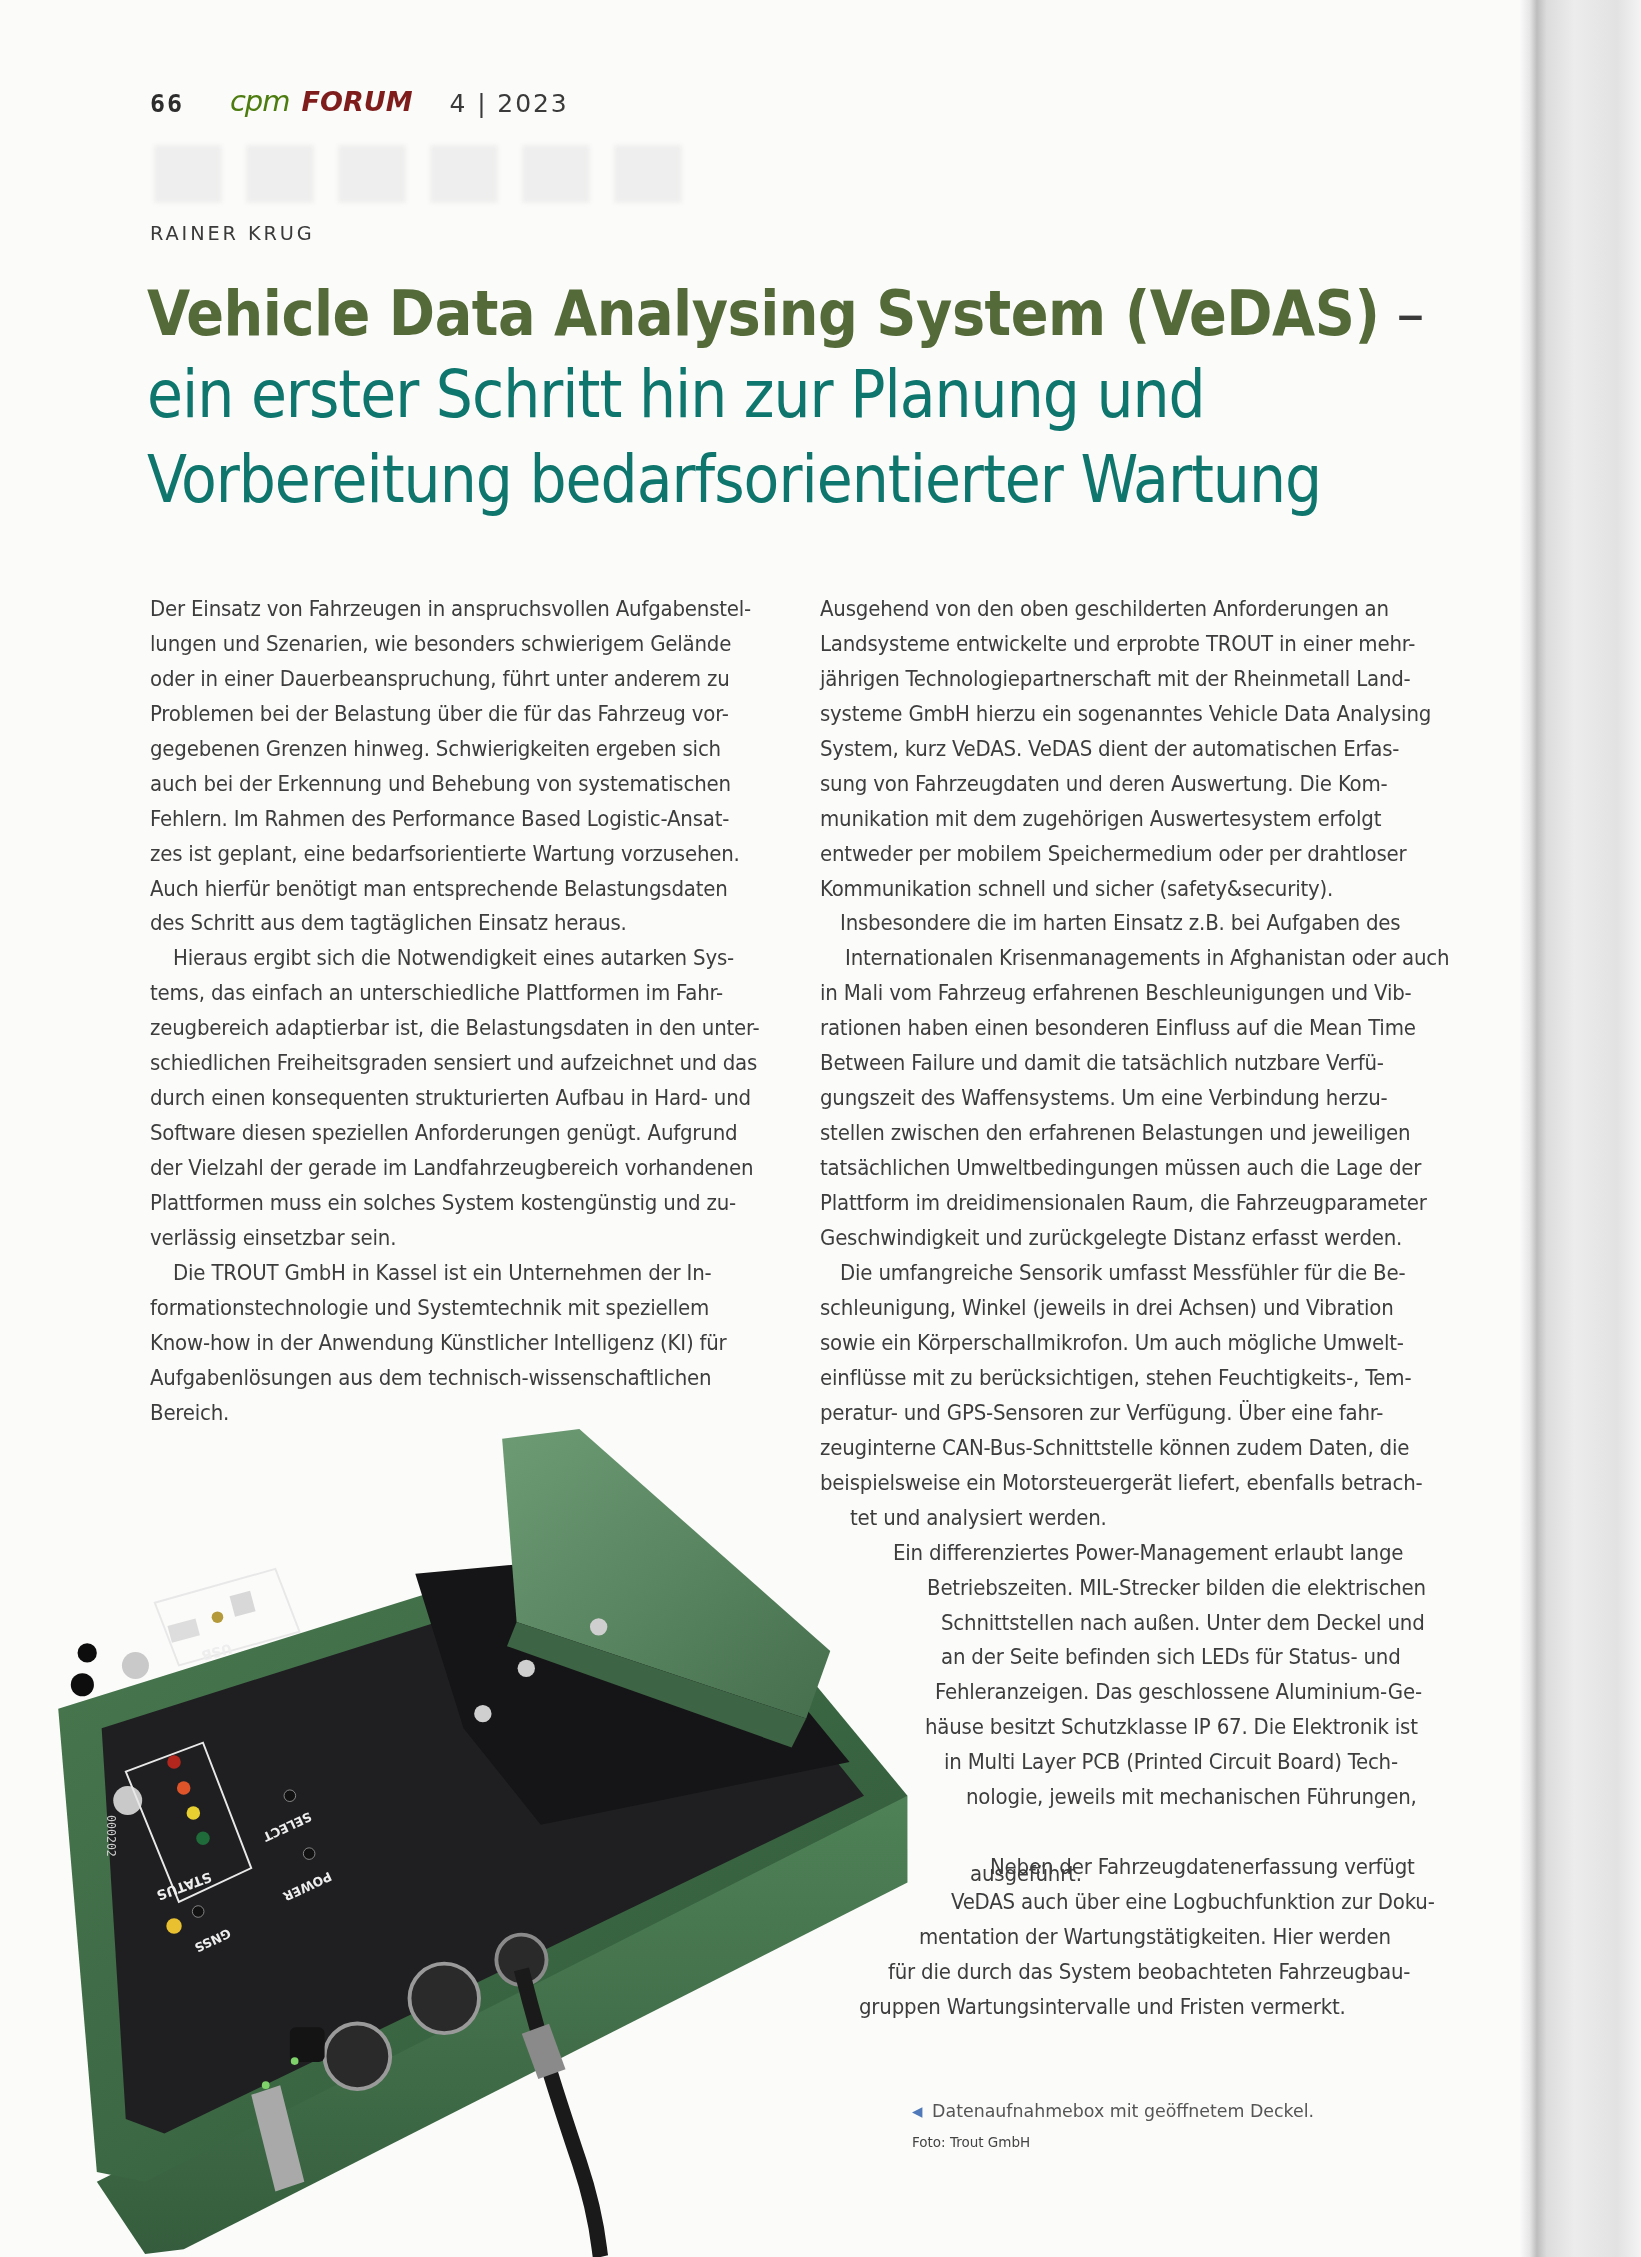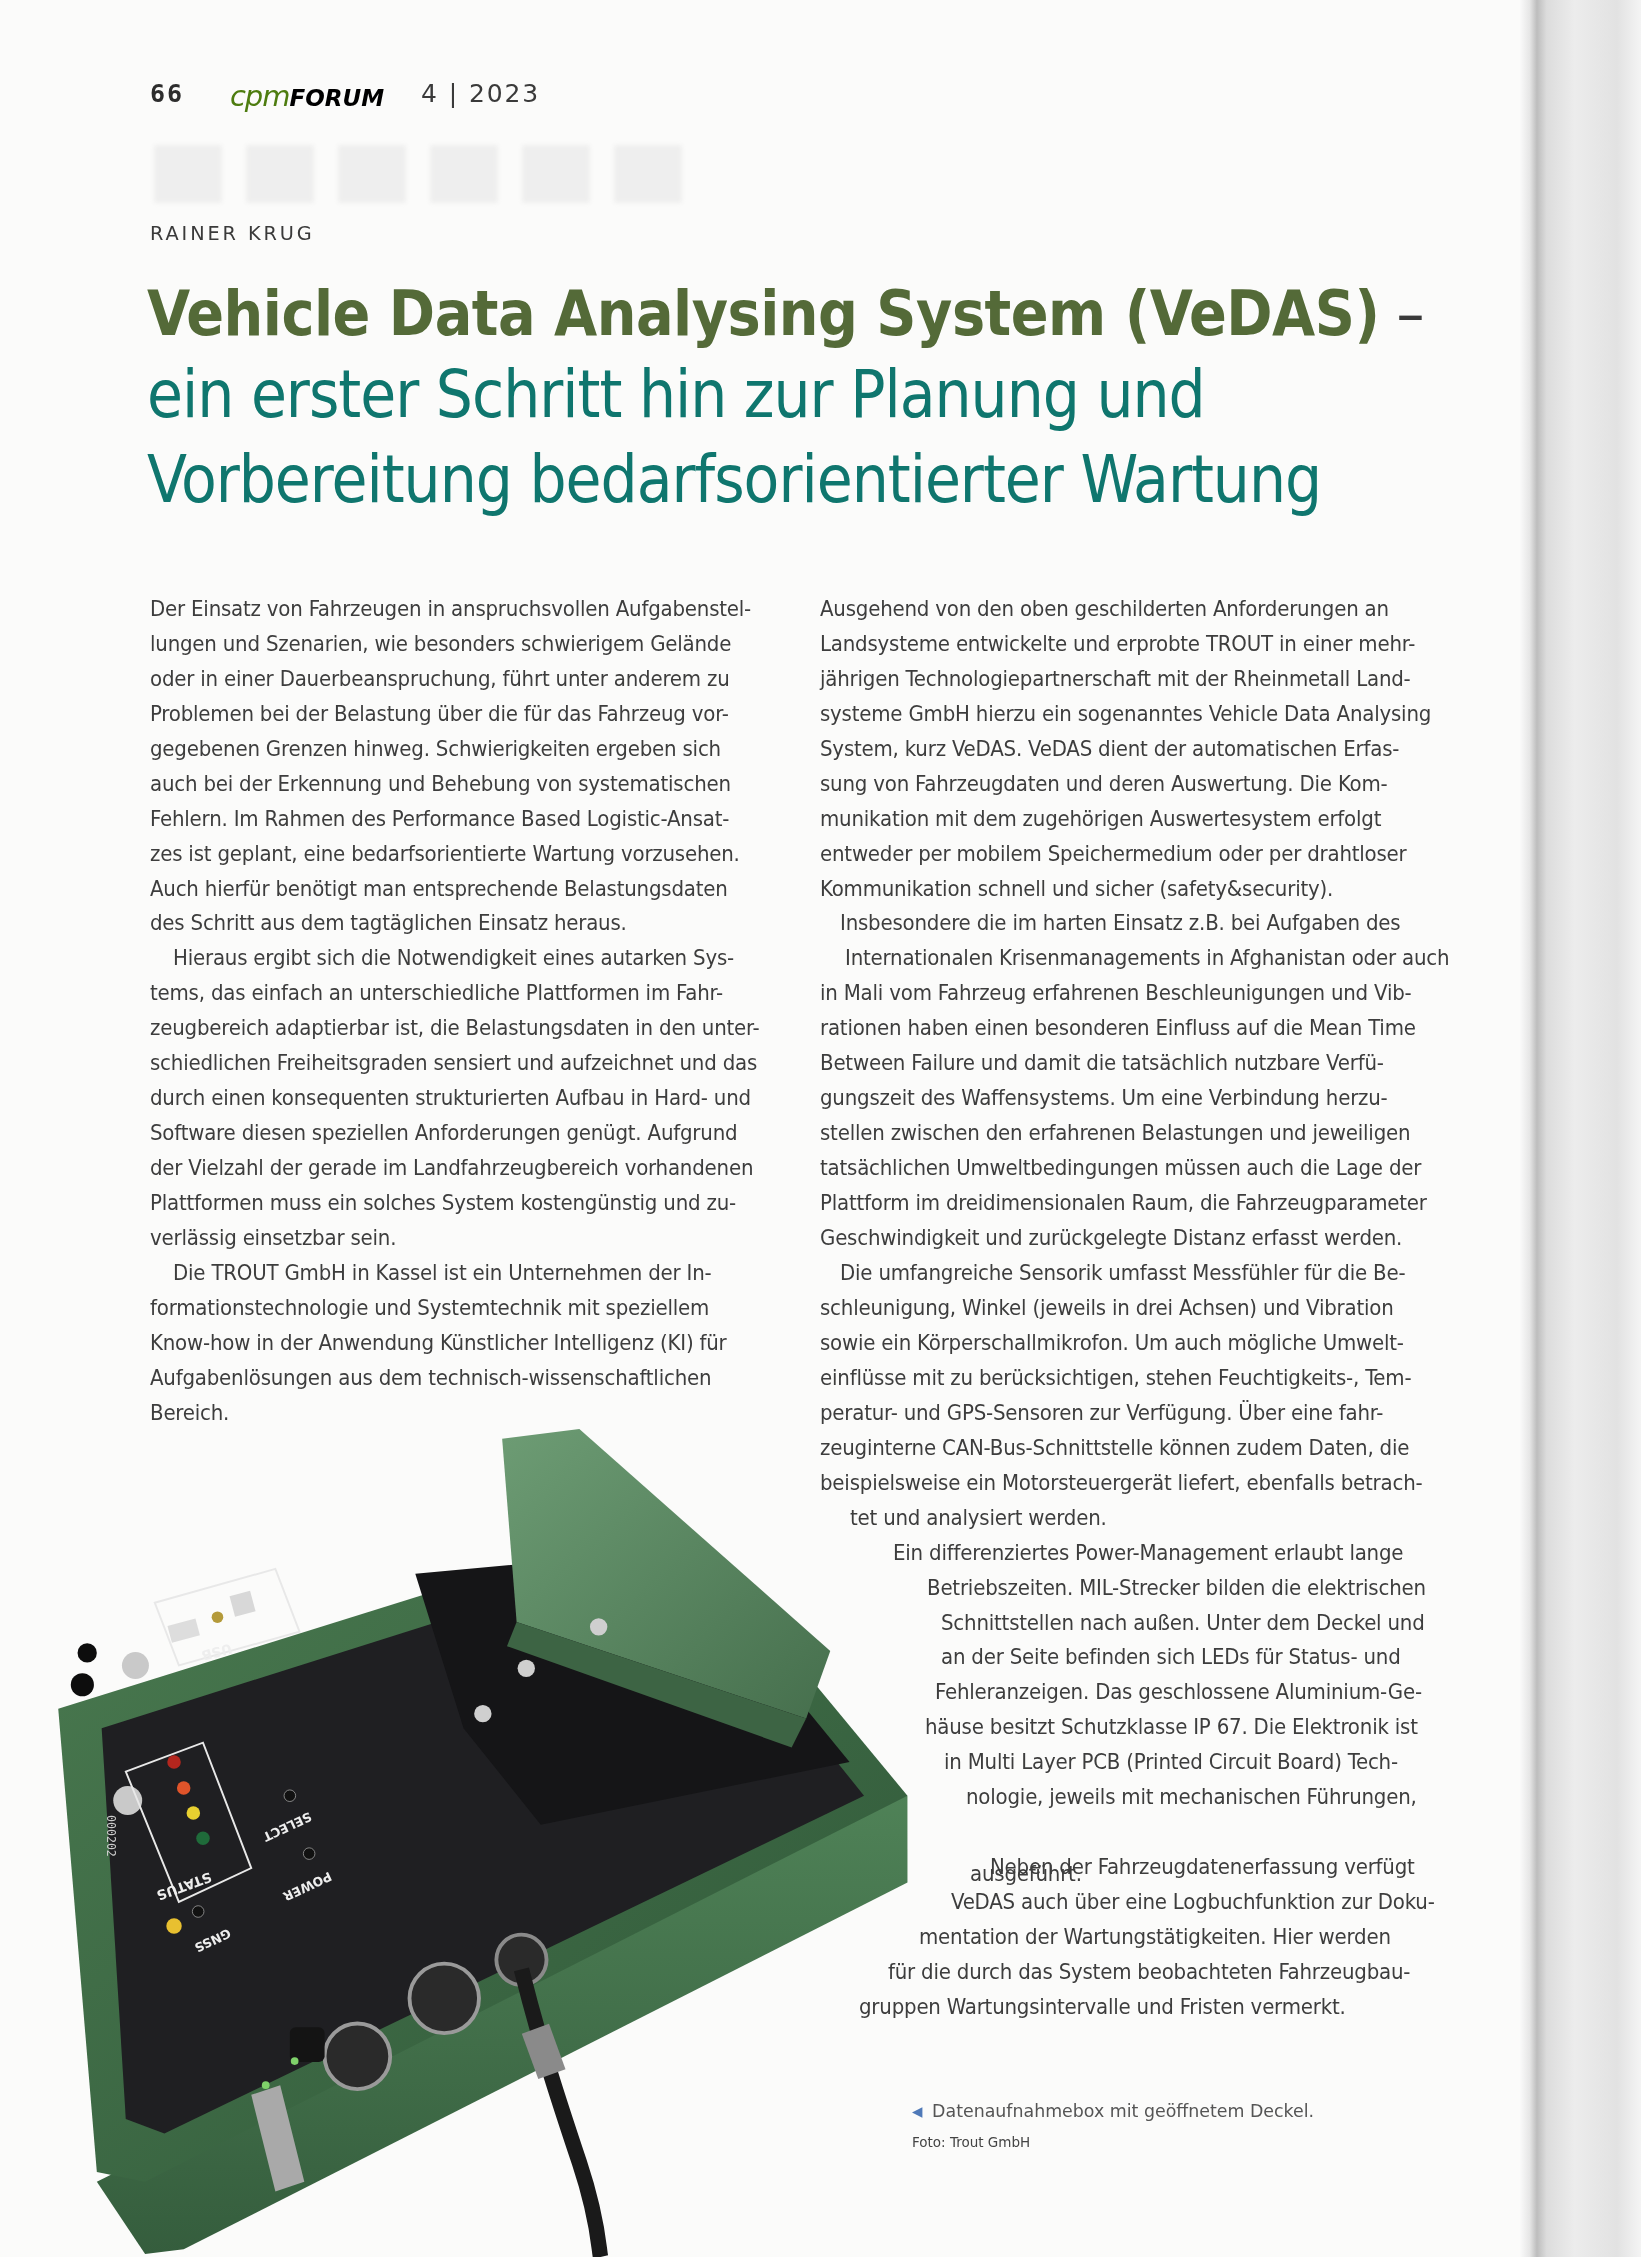--- a/index.html
+++ b/index.html
@@ -2,25 +2,25 @@
 <html><head>
 <meta charset="utf-8">
 <style>
   html,body{margin:0;padding:0;}
   body{width:1641px;height:2257px;position:relative;overflow:hidden;background:#fbfbfa;
     font-family:"DejaVu Sans Condensed","DejaVu Sans","Liberation Sans",sans-serif;color:#3a3a3a;}
   .gutter{position:absolute;top:0;right:0;width:121px;height:2257px;
     background:linear-gradient(to right,#fafafa 0%,#e6e6e6 8%,#bdbdbd 14%,#dcdcdc 22%,#ececec 45%,#e2e2e2 80%,#f4f4f4 100%);}
   .ghost{position:absolute;left:154px;top:145px;width:541px;height:58px;opacity:.35;
     background:repeating-linear-gradient(90deg,#d8d8d8 0 68px,transparent 68px 92px);filter:blur(1.9px);}
-  .header{position:absolute;top:79px;left:150px;height:39px;display:flex;align-items:flex-start;}
+  .header{position:absolute;top:79px;left:150px;height:39px;display:flex;align-items:flex-end;}
   .pagenum{font-family:"DejaVu Sans Mono","Liberation Mono",monospace;font-weight:bold;font-size:25px;color:#2d2d2d;letter-spacing:1.9px;}
   .brand{margin-left:46px;display:flex;align-items:baseline;}
   .brand-cpm{font-family:"DejaVu Sans","Liberation Sans",sans-serif;font-size:29px;color:#4d7c0f;letter-spacing:-1px;font-style:italic;}
-  .brand-forum{font-family:"DejaVu Sans","Liberation Sans",sans-serif;font-weight:bold;font-style:italic;font-size:23px;color:#000000;}
+  .brand-forum{font-family:"DejaVu Sans","Liberation Sans",sans-serif;font-weight:bold;font-style:italic;font-size:27px;color:#7f1d1d;margin-left:12px;}
   .issue{margin-left:37px;font-family:"DejaVu Sans","Liberation Sans",sans-serif;font-size:25px;color:#3a3a3a;letter-spacing:1.9px;}
   .author{position:absolute;left:150px;top:222px;font-family:"DejaVu Sans","Liberation Sans",sans-serif;font-size:19.3px;letter-spacing:2.9px;color:#3a3a3a;}
   .title{position:absolute;left:147px;top:275px;font-family:"DejaVu Sans Condensed","DejaVu Sans",sans-serif;}
   .title-bold{font-weight:bold;font-size:62px;color:#546a38;letter-spacing:-0.5px;line-height:77px;white-space:nowrap;}
   .title-dash{color:#3a3a3a;font-weight:normal;}
   .title-sub{font-size:65px;color:#0f766e;line-height:85px;font-weight:normal;white-space:nowrap;letter-spacing:-1px;}
   .line{position:absolute;font-size:22px;line-height:35px;white-space:nowrap;color:#3d3d3d;letter-spacing:-0.2px;}
   .photo{position:absolute;left:58px;top:1429px;width:869px;height:828px;}
   .caption{position:absolute;left:912px;top:2101px;font-family:"DejaVu Sans","Liberation Sans",sans-serif;font-size:17.4px;color:#555;display:flex;align-items:center;gap:9.7px;}
   .caption-arrow{color:#4f79b8;font-size:13.5px;}

